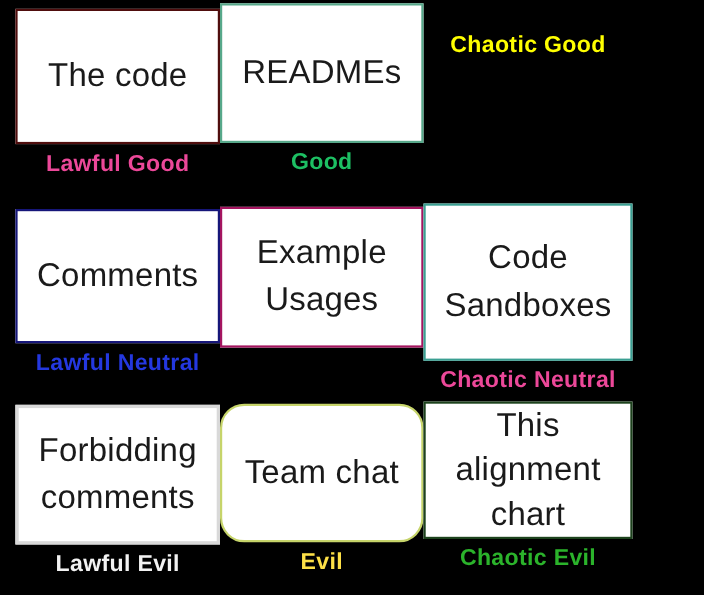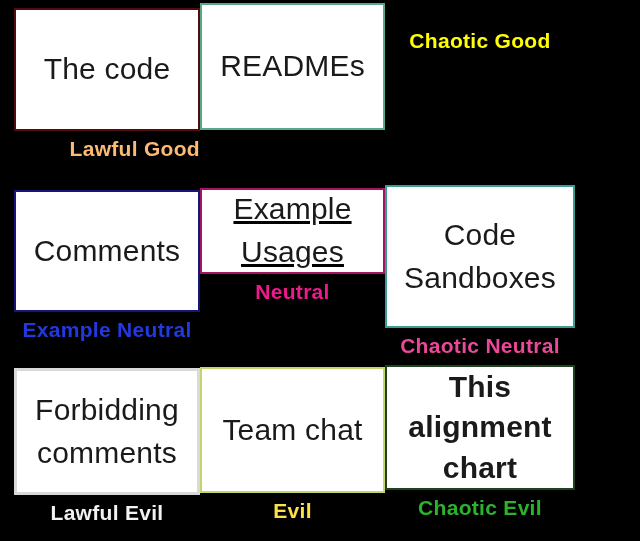--- a/index.html
+++ b/index.html
@@ -41,63 +41,63 @@
     font-weight: bold;
     font-size: 21px;
     margin-top: 6px;
     letter-spacing: 0.3px;
   }
   
   .c0 .box { margin-top: 8px;  height: 123px; }
   .c1 .box { margin-top: 3px;  height: 127px; justify-content: center; }
   .c2 .box { margin-top: 6px;  height: 127px; border-width: 3px; }
   .c3 .box { margin-top: 10px; height: 122px; }
-  .c4 .box { margin-top: 8px;  height: 86px; text-decoration: underline; }
+  .c4 .box { margin-top: 8px;  height: 128px; }
   .c5 .box { margin-top: 5px;  height: 143px; }
   .c6 .box { margin-top: 8px;  height: 127px; border-width: 3px; }
-  .c7 .box { margin-top: 7px;  height: 126px; }
+  .c7 .box { margin-top: 7px;  height: 126px; border-radius: 22px; }
   .c8 .box { margin-top: 5px;  height: 125px; }
   .c8 .content { line-height: 1.35; }
 </style>
 </head>
 <body>
 
 <div class="stage">
   <div class="grid">
 
     <div class="cell c0">
       <div class="box" style="border-color: rgb(79, 13, 13);">
         <span class="content">The code</span>
       </div>
-      <div class="label" style="color: #fdba74; text-align: right;">Lawful Good</div>
+      <div class="label" style="color: #ec4899;">Lawful Good</div>
     </div>
 
     <div class="cell c1">
       <div class="box" style="border-color: rgb(87, 168, 138);">
         <span class="content">READMEs</span>
       </div>
+      <div class="label" style="color: rgb(29, 191, 99);">Good</div>
     </div>
 
     <div class="cell c2">
       <div class="label" style="color: rgb(255, 255, 0); margin-top: 29px;">Chaotic Good</div>
     </div>
 
     <div class="cell c3">
       <div class="box" style="border-color: rgb(22, 22, 121);">
         <span class="content">Comments</span>
       </div>
-      <div class="label" style="color: rgb(36, 56, 224);">Example Neutral</div>
+      <div class="label" style="color: rgb(36, 56, 224);">Lawful Neutral</div>
     </div>
 
     <div class="cell c4">
       <div class="box" style="border-color: rgb(164, 20, 95);">
         <span class="content">Example
 Usages</span>
       </div>
-      <div class="label" style="color: rgb(236, 26, 138);">Neutral</div>
     </div>
 
     <div class="cell c5">
       <div class="box" style="border-color: rgb(58, 159, 146);">
         <span class="content">Code
 Sandboxes</span>
       </div>
       <div class="label" style="color: #ec4899;">Chaotic Neutral</div>
     </div>
 
@@ -110,21 +110,21 @@
     </div>
 
     <div class="cell c7">
       <div class="box" style="border-color: rgb(198, 212, 106);">
         <span class="content">Team chat</span>
       </div>
       <div class="label" style="color: #fde047;">Evil</div>
     </div>
 
     <div class="cell c8">
-      <div class="box" style="border-color: rgb(29, 66, 29); font-weight: bold;">
+      <div class="box" style="border-color: rgb(29, 66, 29);">
         <span class="content">This
 alignment
 chart</span>
       </div>
       <div class="label" style="color: rgb(43, 179, 43);">Chaotic Evil</div>
     </div>
 
   </div>
 </div>
 

